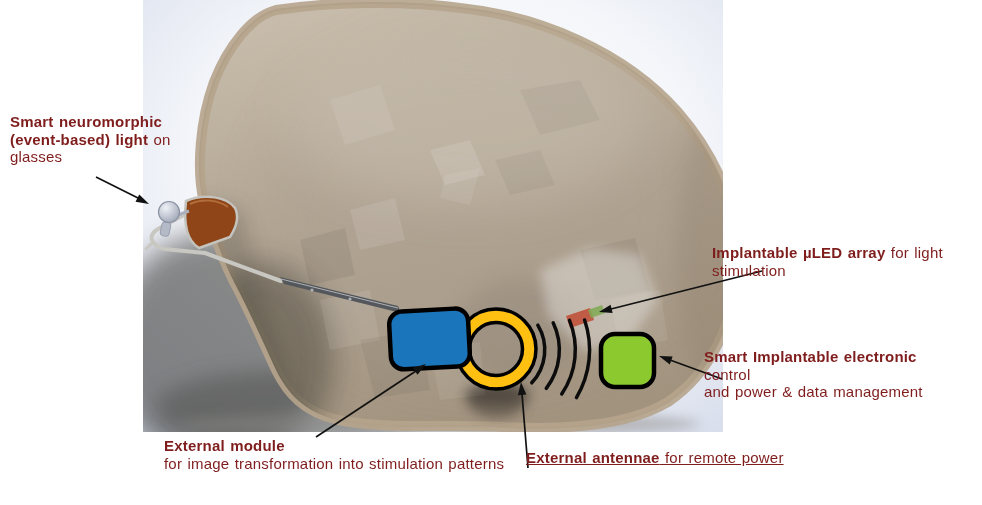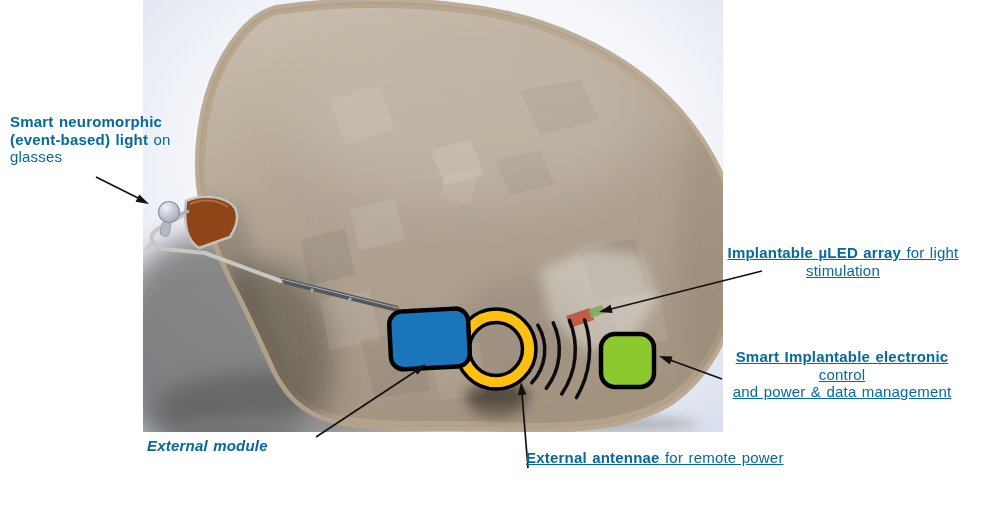--- a/index.html
+++ b/index.html
@@ -3,25 +3,25 @@
 <meta charset="utf-8">
 <style>
   html,body{margin:0;padding:0;}
   body{
     width:982px;height:505px;position:relative;overflow:hidden;
     background:#ffffff;
     font-family:"Liberation Sans",sans-serif;
   }
   #scene{position:absolute;left:0;top:0;}
   .label{
-    position:absolute;font-size:15px;line-height:1.17;color:#0369a1;
+    position:absolute;font-size:15px;line-height:1.17;color:#7f1d1d;
     letter-spacing:.2px;word-spacing:1px;white-space:normal;
   }
   .label b{font-weight:700;}
-  .center{text-align:center;text-decoration:underline;}
+  .center{text-align:left;}
 </style>
 </head>
 <body>
 
 <svg id="scene" width="982" height="505" viewBox="0 0 982 505">
   <defs>
     <radialGradient id="gVP" cx="0.52" cy="0.38" r="0.78">
       <stop offset="0" stop-color="#ffffff"></stop>
       <stop offset="0.55" stop-color="#f4f6fa"></stop>
       <stop offset="1" stop-color="#d8deec"></stop>
@@ -165,15 +165,15 @@
     </g>
   </g>
 </svg>
 
 <div class="label" style="left:10px;top:113px;width:200px;"><b>Smart neuromorphic</b><br><b>(event-based) light</b><span> on</span><br><span>glasses</span></div>
 
 <div class="label center" style="left:712px;top:244px;width:262px;"><b>Implantable µLED array</b><span> for light</span><br><span>stimulation</span></div>
 
 <div class="label center" style="left:704px;top:348px;width:276px;"><b>Smart Implantable electronic</b><br><span>control</span><br><span>and power &amp; data management</span></div>
 
-<div class="label" style="left:147px;top:437px;width:380px;font-style:italic;"><b>External module</b><br><br></div>
+<div class="label" style="left:164px;top:437px;width:380px;"><b>External module</b><br><span>for image transformation into stimulation patterns</span><br></div>
 
 <div class="label" style="left:526px;top:449px;width:380px;text-decoration:underline;"><b>External antennae</b><span> for remote power</span><br></div>
 
 </body></html>

